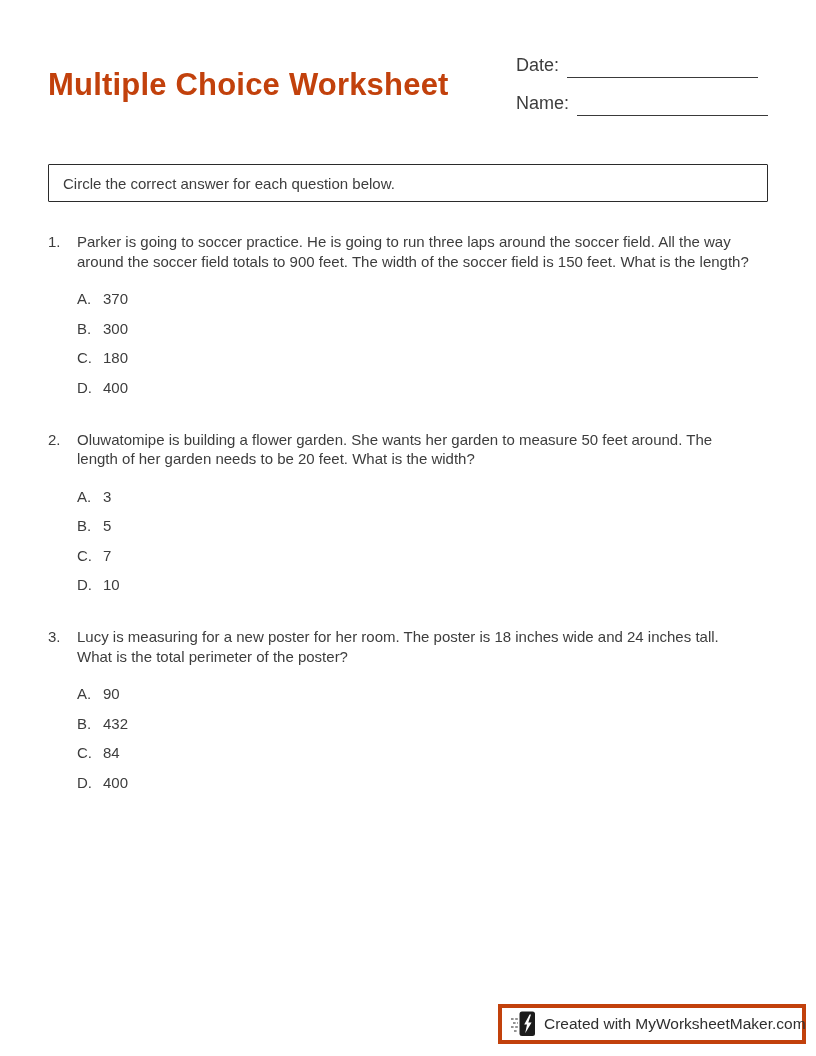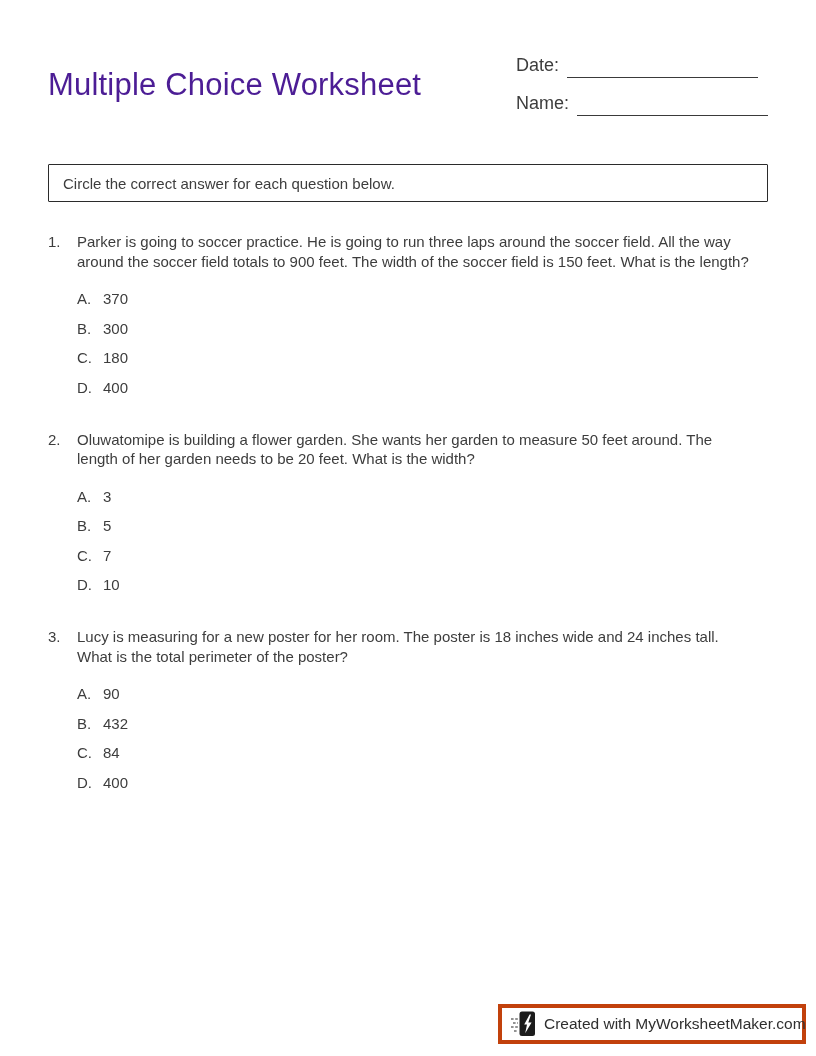--- a/index.html
+++ b/index.html
@@ -7,21 +7,21 @@
     position:relative;
     width:816px; height:1056px;
     background:#ffffff;
     font-family:"Liberation Sans", sans-serif;
     color:#3d3d3d;
     overflow:hidden;
     margin:0 auto;
   }
   .title {
     position:absolute; left:48px; top:46px;
-    font-size:31px; font-weight:400; color:#4c1d95;
+    font-size:31px; font-weight:700; color:#c2410c;
     letter-spacing:0.2px;
   }
   .fields { position:absolute; top:48px; right:48px; }
   .field-row { display:flex; align-items:flex-end; height:30px; margin-bottom:8px; }
   .field-label { font-size:18px; color:#3d3d3d; line-height:26px; }
   .field-line {
     width:191px; height:26px; margin-left:8px;
     border-bottom:1.6px solid #3a3a3a;
   }
   .instruction-box {

